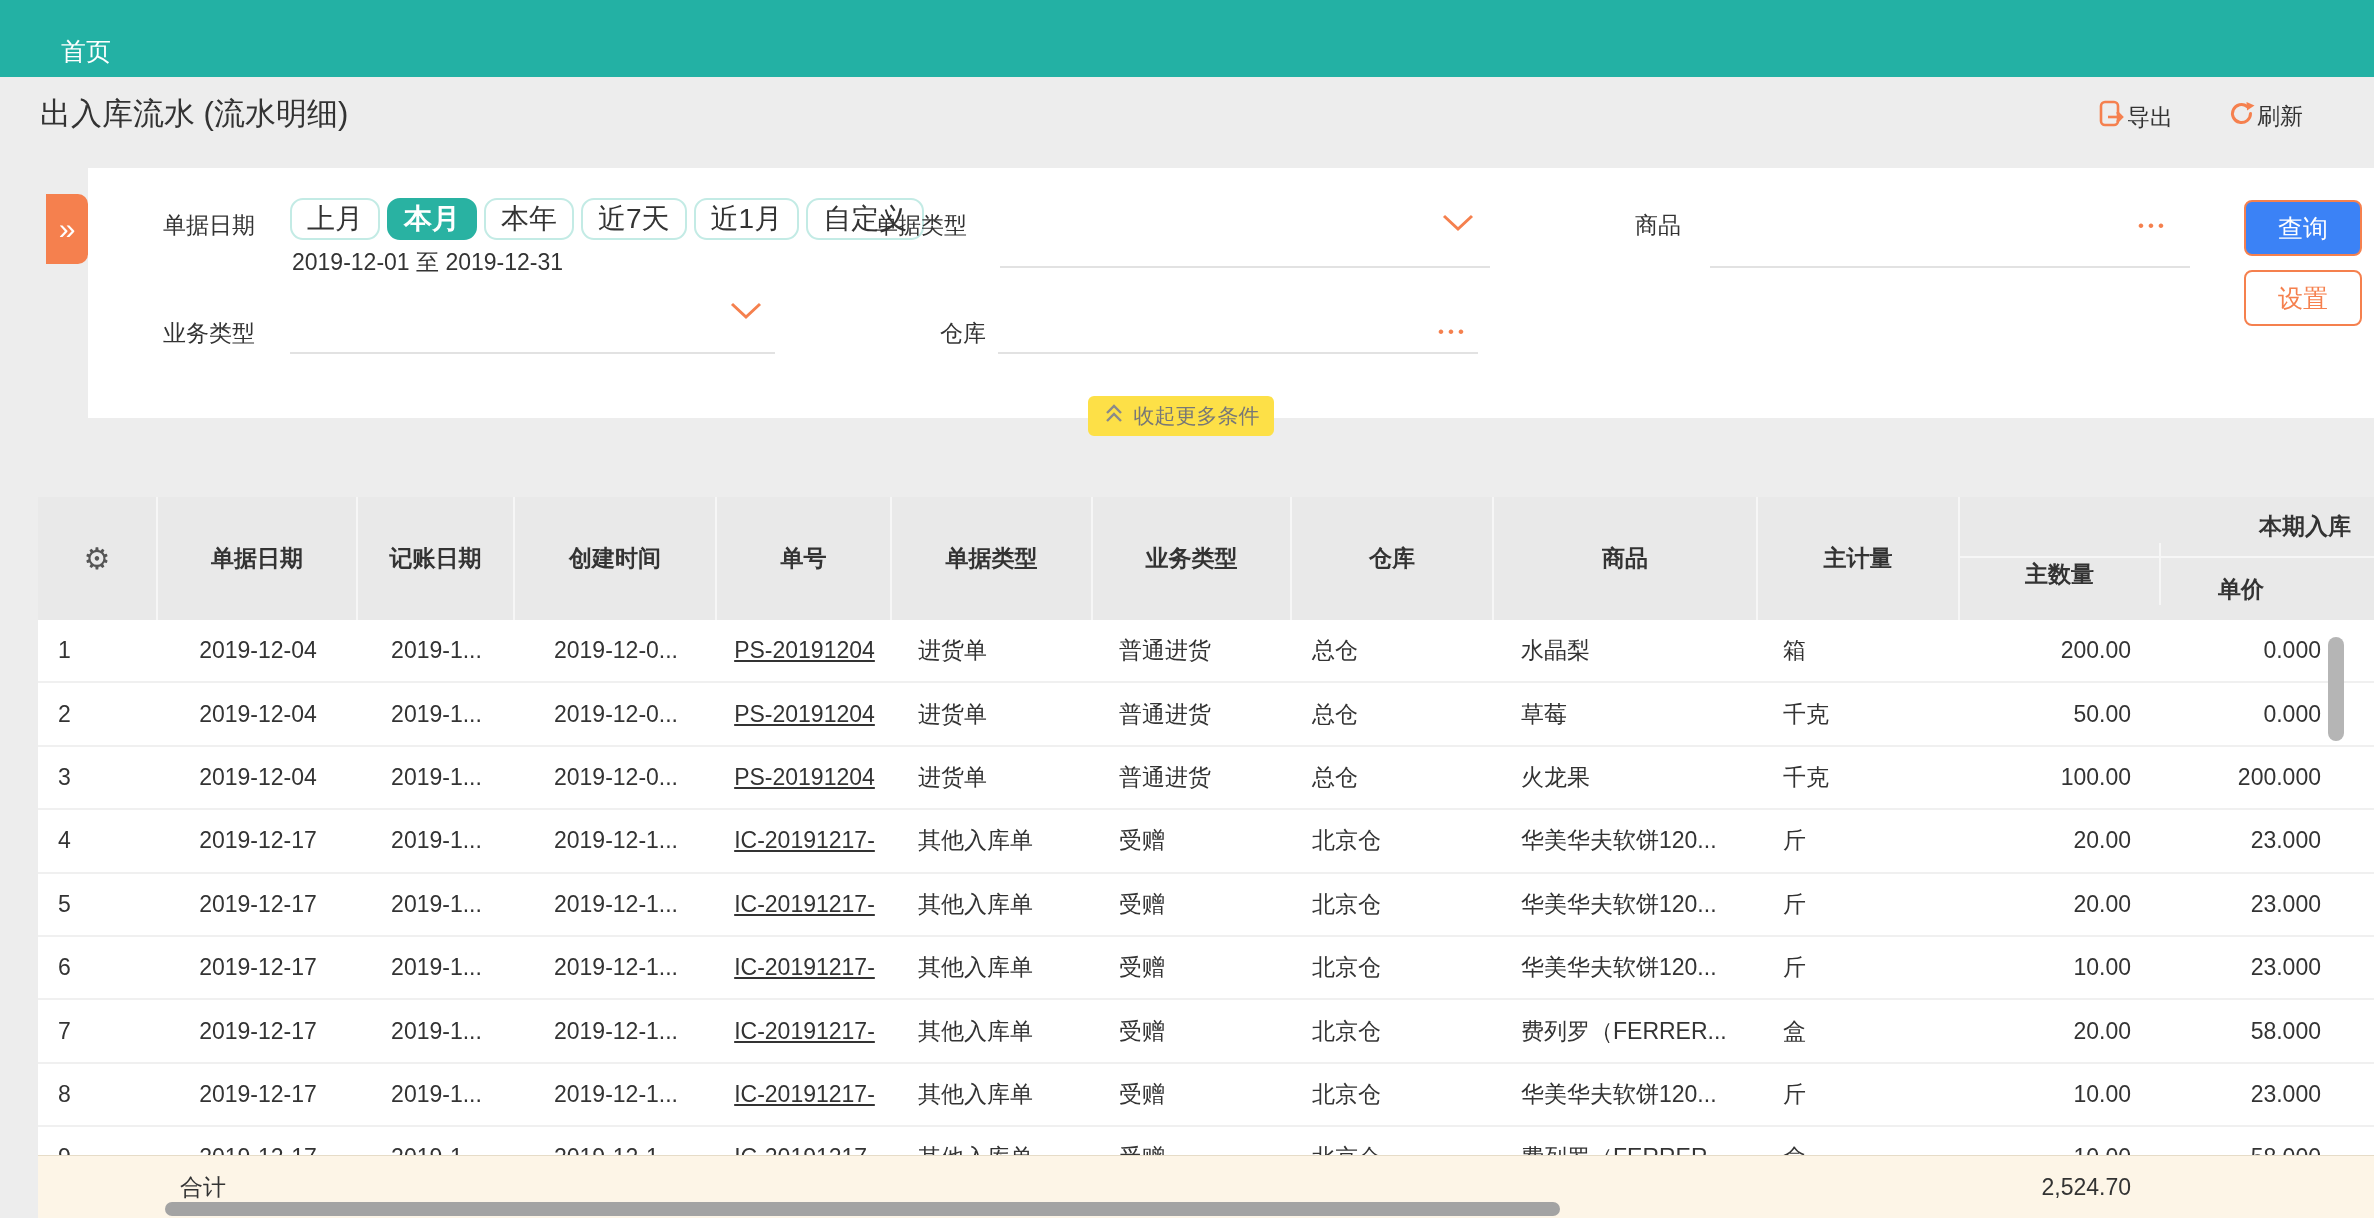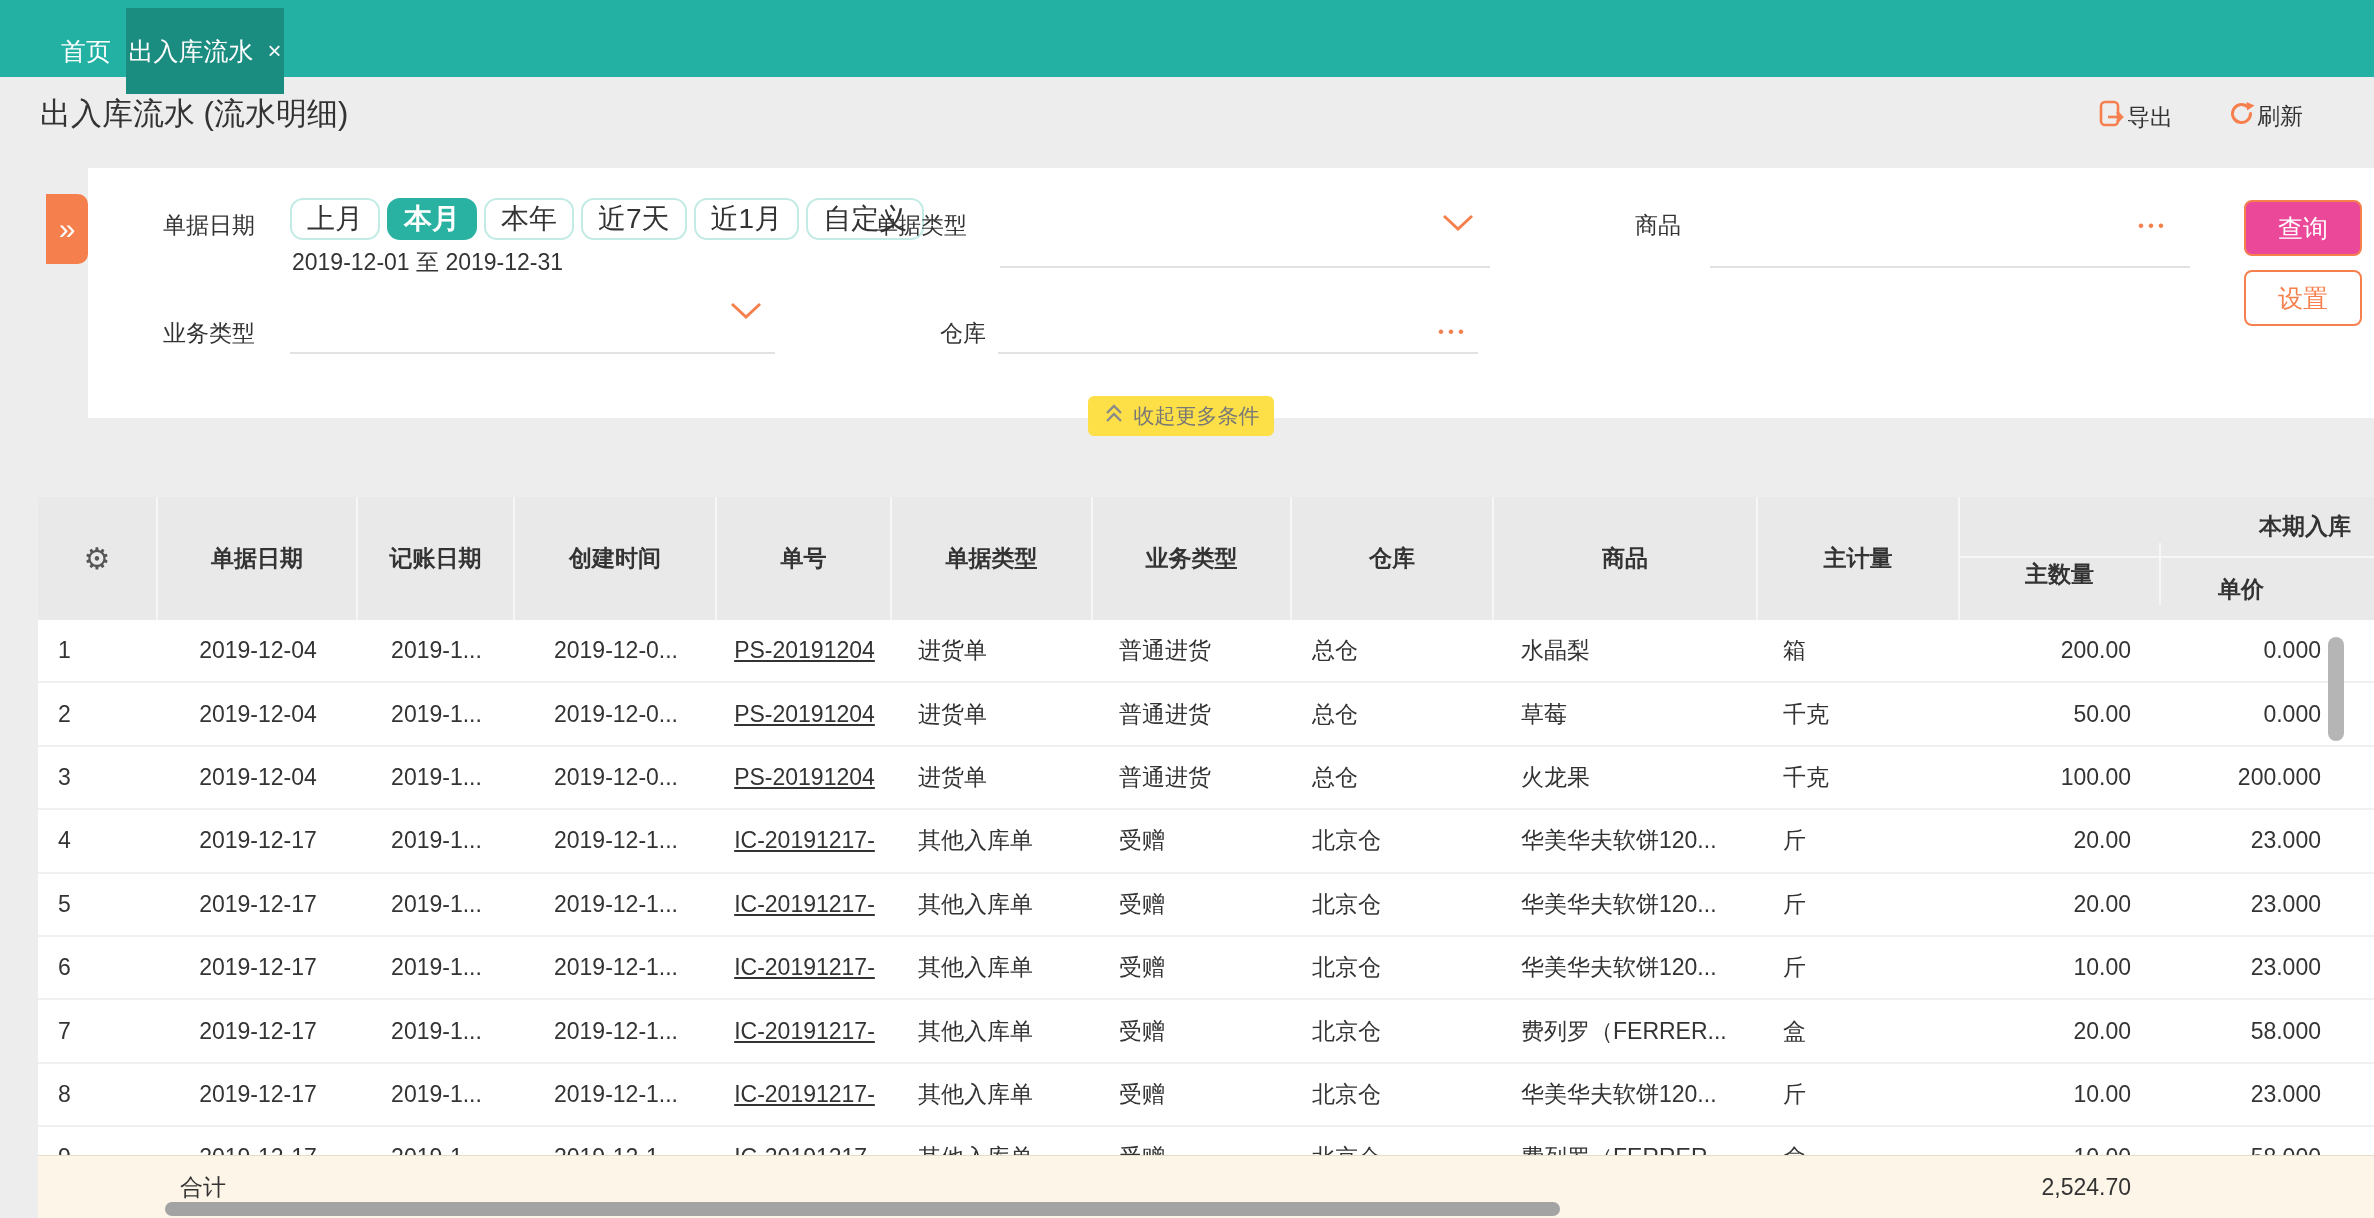--- a/index.html
+++ b/index.html
@@ -30,21 +30,21 @@
   .pills { position:absolute; left:290px; top:198px; display:flex; gap:7px; }
   .pill { height:42px; padding:0 15px; display:flex; align-items:center; background:#fff;
           border:2px solid #c3ebe5; border-radius:13px; font-size:28px; color:#333; cursor:pointer; white-space:nowrap; }
   .pill.active { background:#29b2a2; border-color:#29b2a2; color:#fff; font-weight:bold; }
   .date-range { position:absolute; left:292px; top:247px; font-size:23px; color:#333; }
   .u-line { position:absolute; height:0; border-bottom:2px solid #e2e2e2; }
   .chev { position:absolute; width:36px; height:22px; cursor:pointer; }
   .dots { position:absolute; color:#f5804e; font-size:17px; letter-spacing:4px; cursor:pointer; }
   .btn { position:absolute; left:2244px; width:118px; height:56px; border-radius:8px; font-size:25px;
          display:flex; align-items:center; justify-content:center; cursor:pointer; }
-  .btn-query { top:200px; background:#ec4899; color:#fff; border:2px solid #f5804e; }
+  .btn-query { top:200px; background:#3b82f6; color:#fff; border:2px solid #f5804e; }
   .btn-settings { top:270px; background:#fff; color:#f5804e; border:2px solid #f5804e; }
   .collapse-tab { position:absolute; left:1088px; top:396px; width:186px; height:40px; background:#fde047;
                   border-radius:6px; color:#777; font-size:21px; display:flex; align-items:center;
                   justify-content:center; gap:9px; cursor:pointer; }
   
   .table-wrap { position:absolute; left:38px; top:497px; width:2336px; height:721px; overflow:hidden; background:#fff; }
   .table-inner { position:relative; width:2373px; height:721px; }
   .thead { position:absolute; left:0; top:0; width:2373px; height:123px; background:#e9e9e9; }
   .th { position:absolute; display:flex; align-items:center; justify-content:center; font-size:23px;
         color:#333; font-weight:600; border-right:2px solid #f6f6f6; top:0; height:123px; }
@@ -91,24 +91,20 @@
 </style>
 </head>
 <body>
 
 <div class="root">
 
   <div class="topbar">
     <div class="tab tab-home">
       <span>首页</span>
     </div>
-    <div class="tab tab-active">
-      <span>出入库流水</span>
-      <span class="tab-close">×</span>
-    </div>
   </div>
 
   <div class="page-title">出入库流水 (流水明细)</div>
   <div class="hdr-action act-export">
     <span>
       <svg width="27" height="29" viewBox="0 0 27 29">
           <rect x="3" y="2" width="17" height="23" rx="4" fill="none" stroke="#f5804e" stroke-width="2.6"></rect>
           <line x1="10" y1="17" x2="24" y2="17" stroke="#f5804e" stroke-width="2.6"></line>
           <polyline points="19,12 24,17 19,22" fill="none" stroke="#f5804e" stroke-width="2.6"></polyline>
         </svg>

